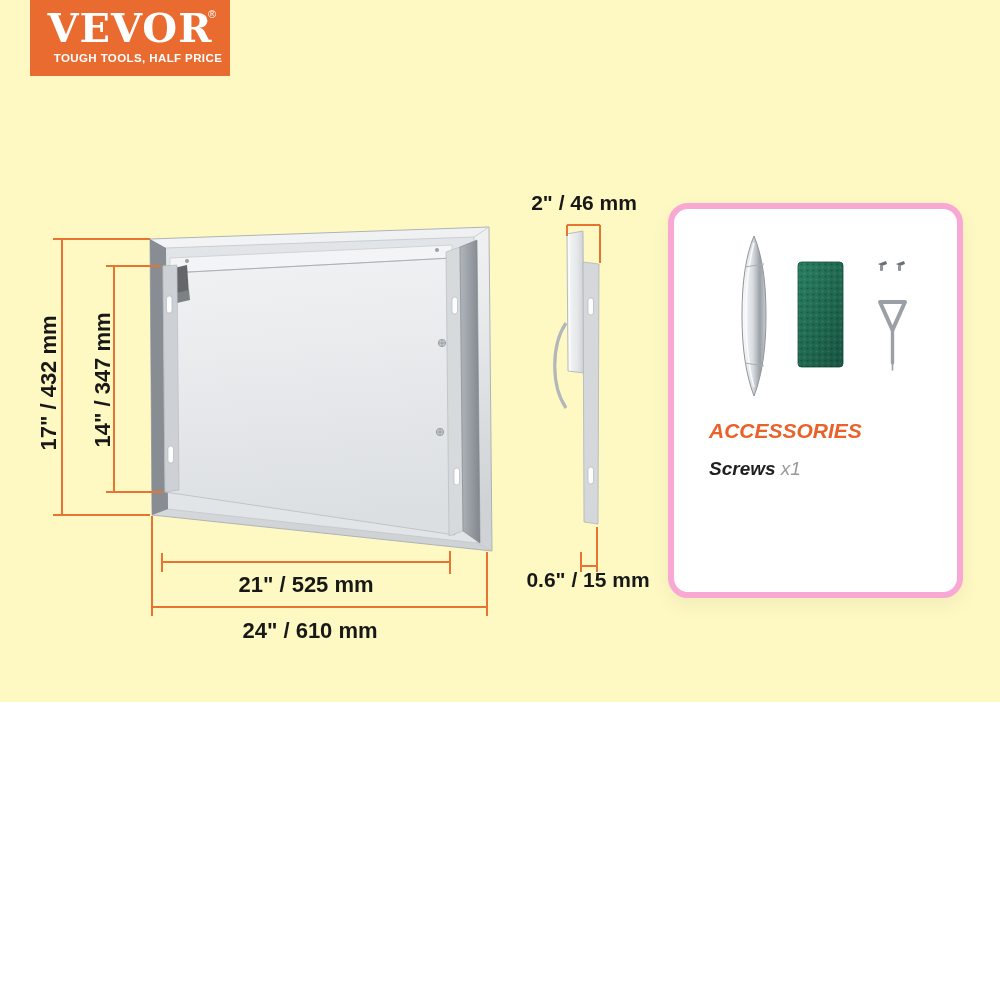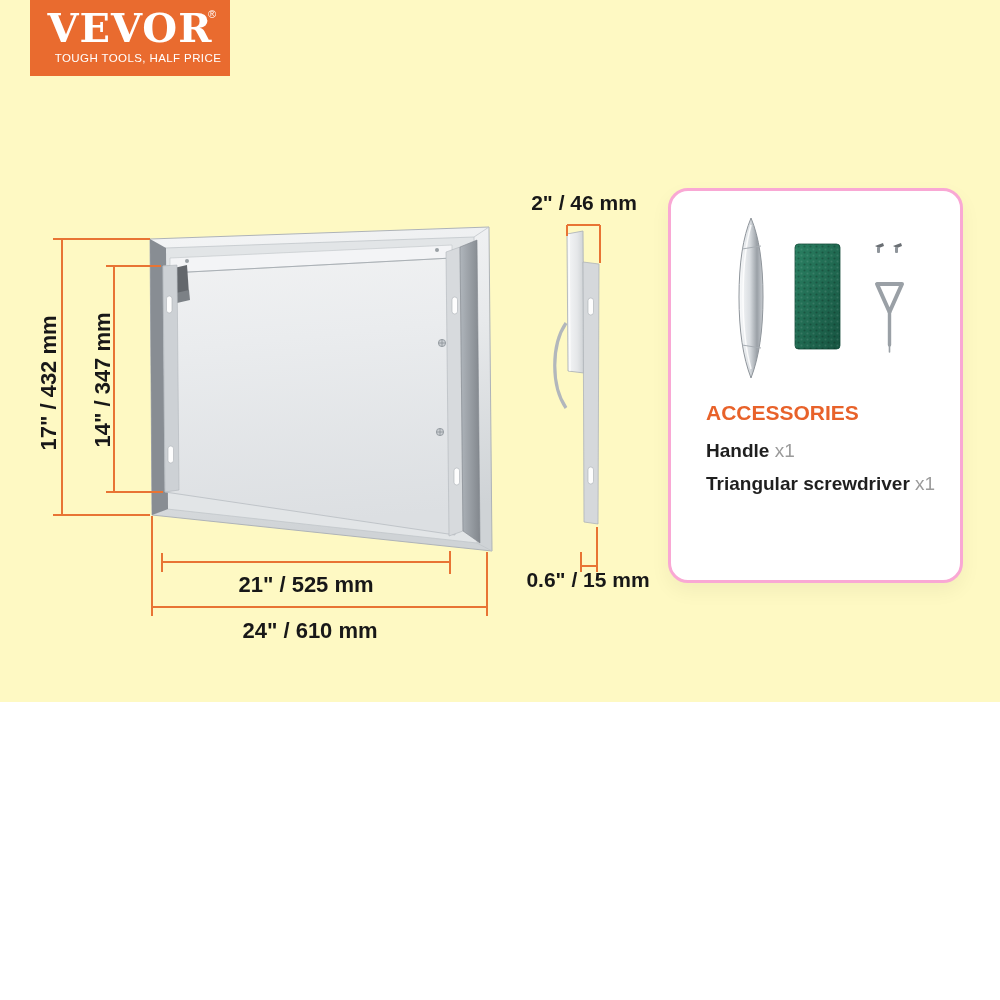--- a/index.html
+++ b/index.html
@@ -8,33 +8,33 @@
   .page { position:relative; width:1000px; height:702px; background:#fef9c3; overflow:hidden; }
 
   
   .logo { position:absolute; left:30px; top:0; width:200px; height:76px;
           background:#E96B2F; color:#fff; text-align:center; }
   .logo-word { position:absolute; left:0; right:0; top:6px;
                font-family:"DejaVu Serif", serif; font-weight:bold;
                font-size:40px; letter-spacing:1px; line-height:44px; }
   .logo-reg { position:absolute; right:14px; top:8px; font-size:11px; font-family:"Liberation Sans",sans-serif; }
   .logo-tag { position:absolute; left:16px; right:0; top:52px; font-size:11.5px;
-              font-weight:normal; letter-spacing:.4px; }
+              font-weight:bold; letter-spacing:.4px; }
 
   
   .diagram-svg { position:absolute; left:0; top:180px; }
   .dim-label { position:absolute; font-weight:bold; font-size:22px; color:#181818;
                white-space:nowrap; transform:translate(-50%,-50%); }
   .dim-label.vert { transform:translate(-50%,-50%) rotate(-90deg); }
   .dim-label.small { font-size:21px; }
 
   
-  .acc-card { position:absolute; left:668px; top:188px; width:295px; height:395px;
-              background:#fff; border:3px solid #f9a8d4; border-radius:20px;
-              box-shadow:0 8px 20px rgba(0,0,0,.05); }
+  .acc-card { position:absolute; left:668px; top:203px; width:295px; height:395px;
+              background:#fff; border:6px solid #f9a8d4; border-radius:20px;
+              box-shadow:0 8px 20px rgba(0,0,0,.05);font-style:italic; }
   .acc-gfx { position:absolute; left:0; top:0; }
   .acc-text { position:absolute; left:35px; top:210px; }
   .acc-title { color:#E8622A; font-weight:bold; font-size:21px; margin-bottom:13px; }
   .acc-row { font-size:19px; height:32.5px; line-height:26px; color:#1f1f1f; }
   .acc-name { font-weight:bold; color:#1f1f1f; }
   .acc-qty { color:#9b9b9b; }
 
   
   .spec-band { position:absolute; left:8px; top:712px; width:984px; height:288px;
                background:#efefef; border-radius:24px 24px 0 0; }
@@ -194,25 +194,21 @@
 
       <g stroke="#9aa0a6" fill="none" stroke-linejoin="round" stroke-linecap="round">
         <path d="M206,93 L231,93 L218.5,121 Z" stroke-width="4"></path>
         <path d="M218.5,121 L218.5,154" stroke-width="3.4"></path>
         <path d="M218.5,154 L218.5,161" stroke-width="1.6"></path>
       </g>
     </svg>
     <div class="acc-text">
       <div class="acc-title">ACCESSORIES</div>
       <div class="acc-row">
-        <span class="acc-name">Handle</span>
-        <span class="acc-qty">x1</span>
-      </div>
-      <div class="acc-row">
-        <span class="acc-name">Triangular screwdriver</span>
+        <span class="acc-name">Screws</span>
         <span class="acc-qty">x1</span>
       </div>
     </div>
   </div>
 
   <div class="spec-band">
     
   </div>
 
 </div>

